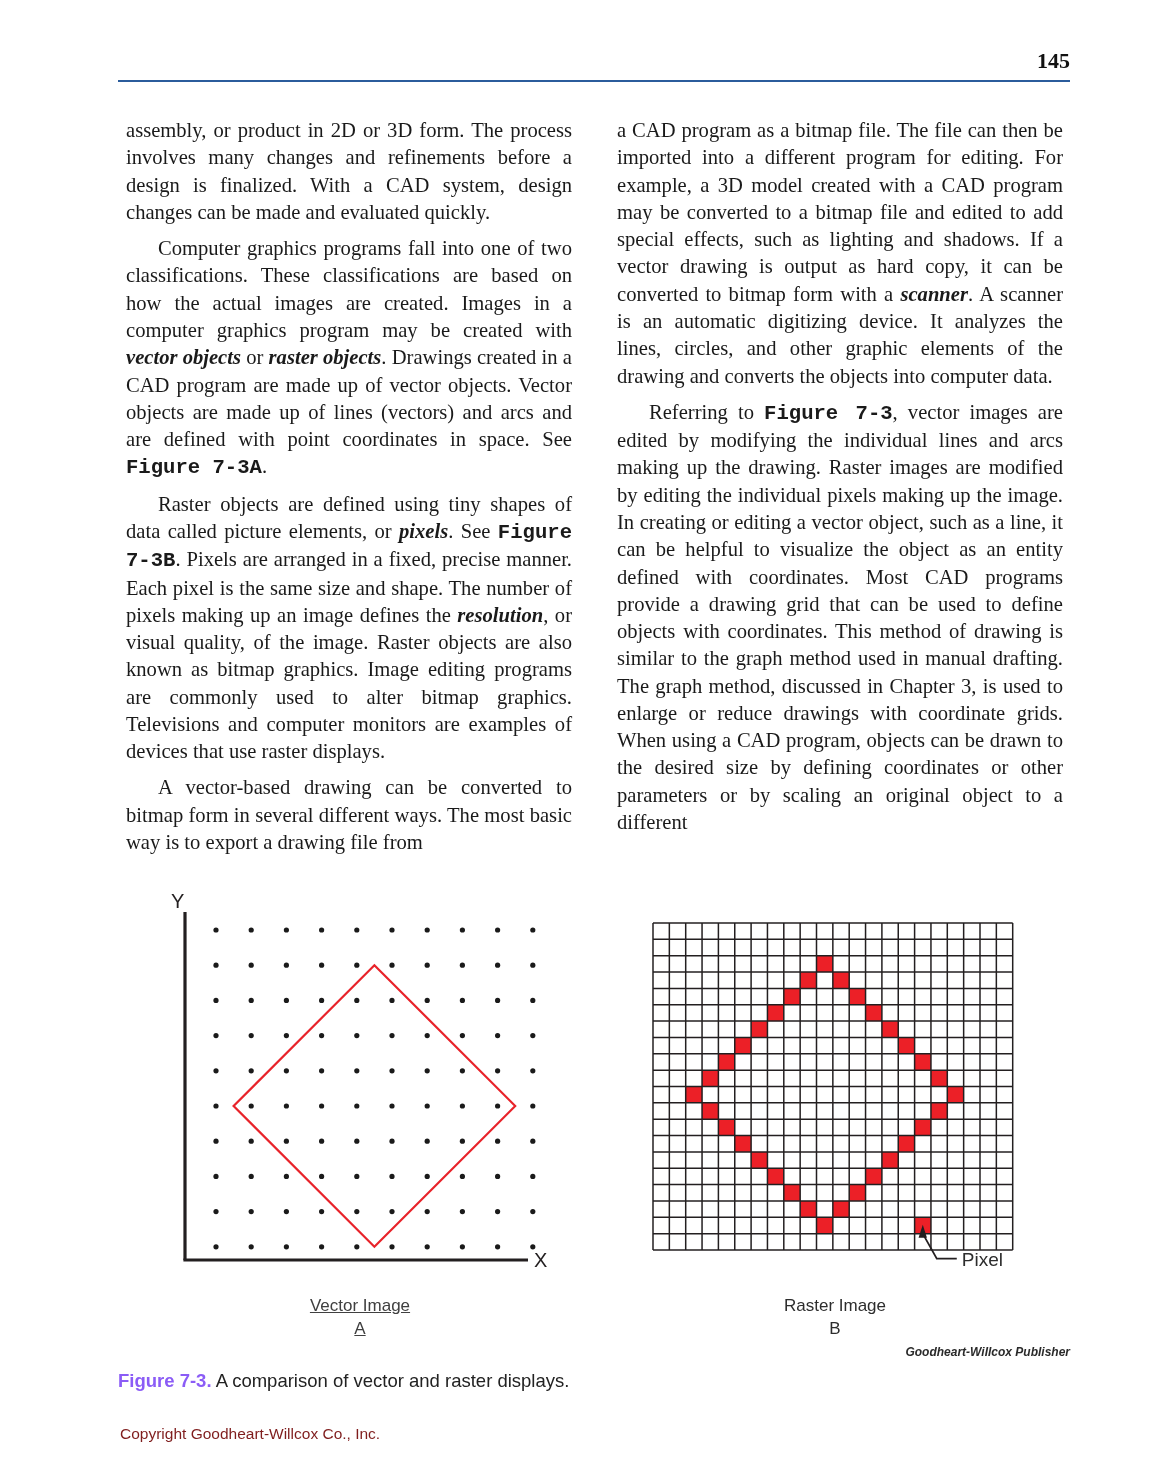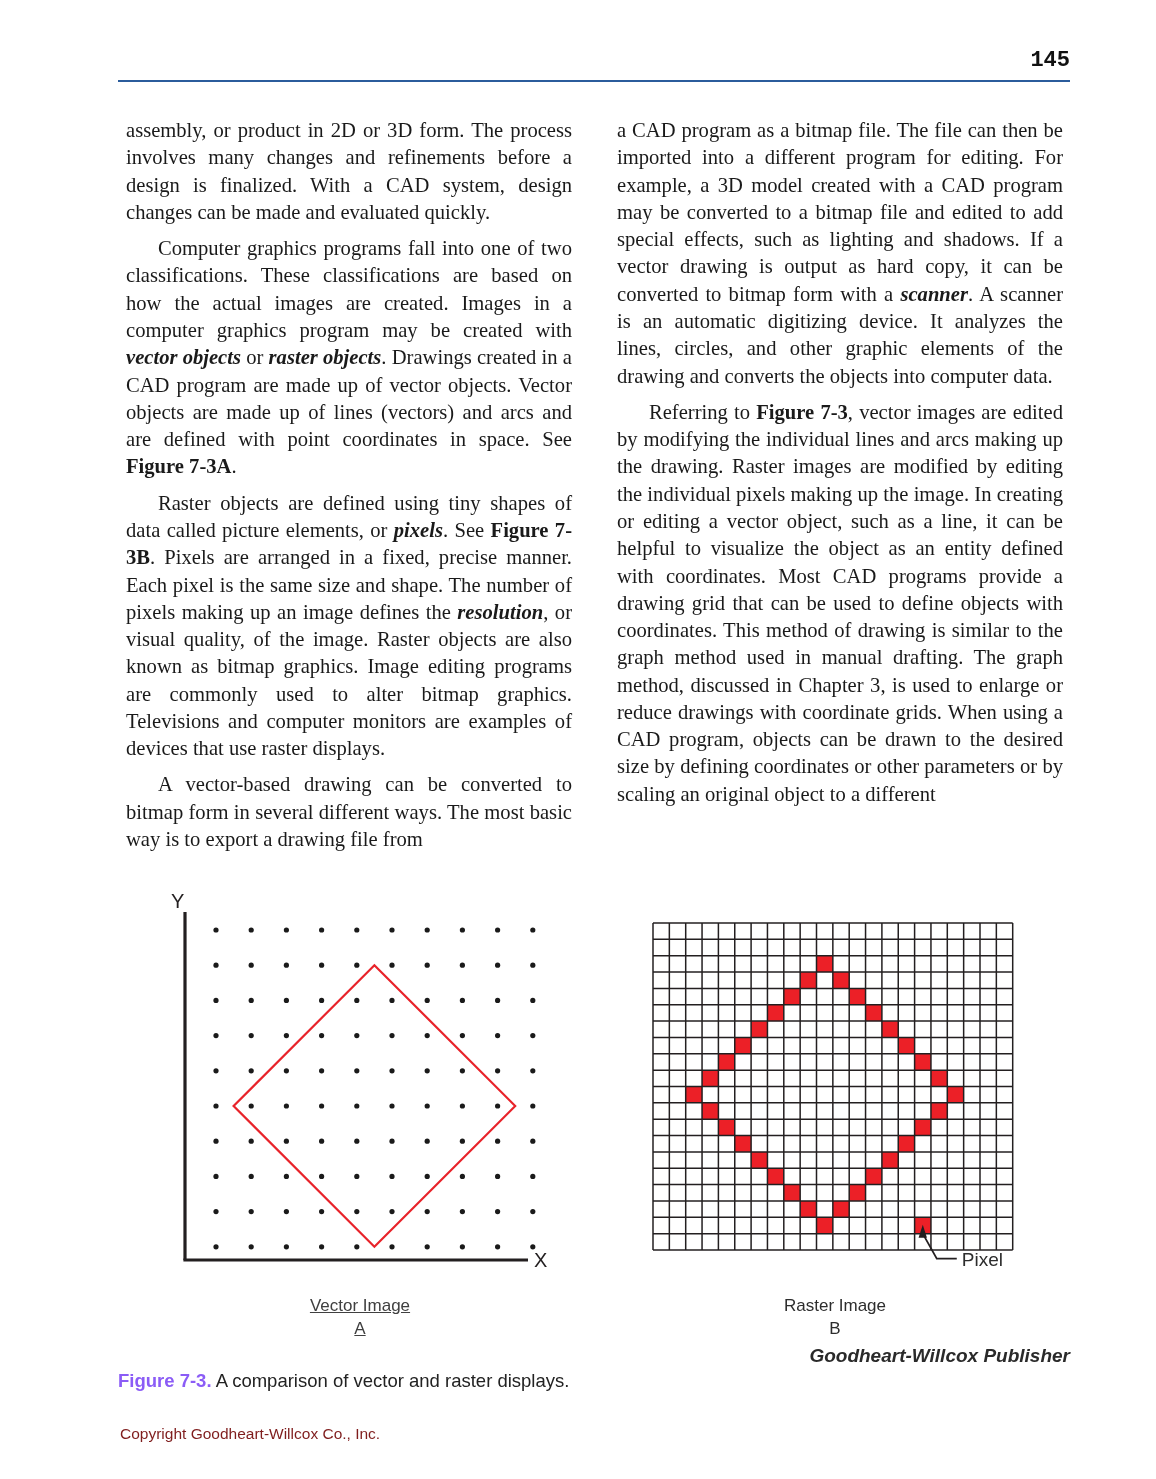--- a/index.html
+++ b/index.html
@@ -27,21 +27,21 @@
     justify-content: flex-end;
     align-items: baseline;
   }
   #running-head .chapter-text {
     font-family: "Liberation Serif", serif;
     font-size: 21.5px;
     letter-spacing: .2px;
     color: #1d1d1d;
   }
   #running-head .page-number {
-    font-family: Liberation Mono, monospace;
+    font-family: Liberation Serif, serif;
     font-weight: bold;
     font-size: 22px;
     margin-left: 22px;
     color: #111111;
   }
   #header-rule {
     position: absolute;
     left: 118px;
     top: 80px;
     width: 952px;
@@ -62,21 +62,21 @@
   }
   #col-left  { left: 117px; }
   #col-right { left: 608px; }
   .column p {
     margin: 9px;
     text-indent: 0;
   }
   .column p.indent {
     text-indent: 1.55em;
   }
-  .column b  { font-weight: bold; }
+  .column b  { font-weight: bold; font-family: Liberation Mono, monospace; }
   .column .bi { font-weight: bold; font-style: italic; }
 
   
   #figure-area {
     position: absolute;
     left: 0;
     top: 890px;
     width: 1156px;
     height: 470px;
   }
@@ -124,21 +124,21 @@
 
   #credit-line {
     position: absolute;
     left: 700px;
     top: 1345px;
     width: 370px;
     text-align: right;
     font-family: "Liberation Sans", sans-serif;
     font-style: italic;
     font-weight: bold;
-    font-size: 19px;
+    font-size: 12px;
     color: #2a2a2a;
   }
 
   
   #figure-caption {
     position: absolute;
     left: 118px;
     top: 1370px;
     width: 800px;
     font-family: "Liberation Sans", sans-serif;

